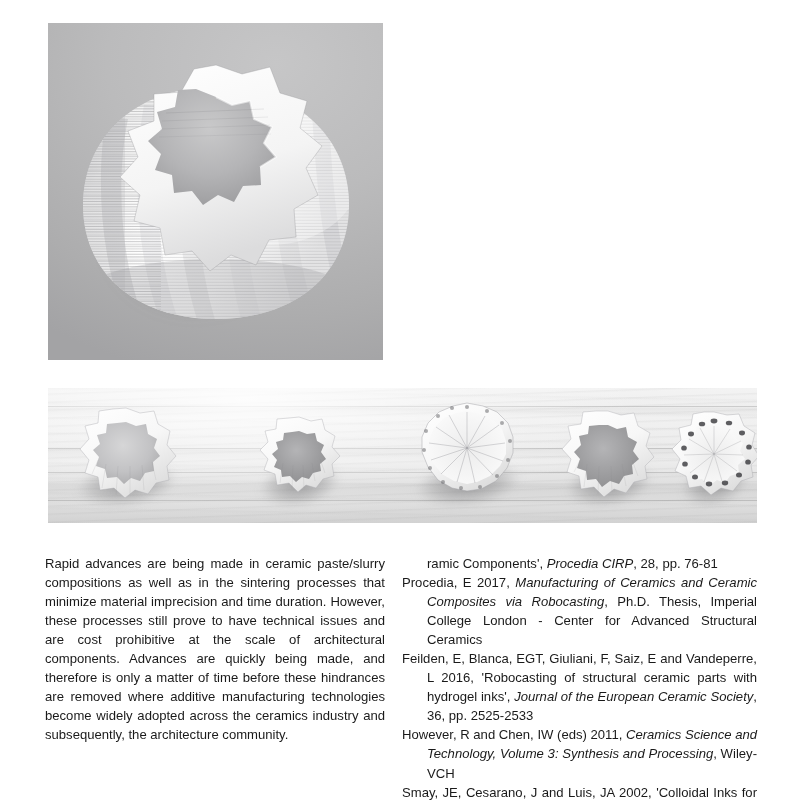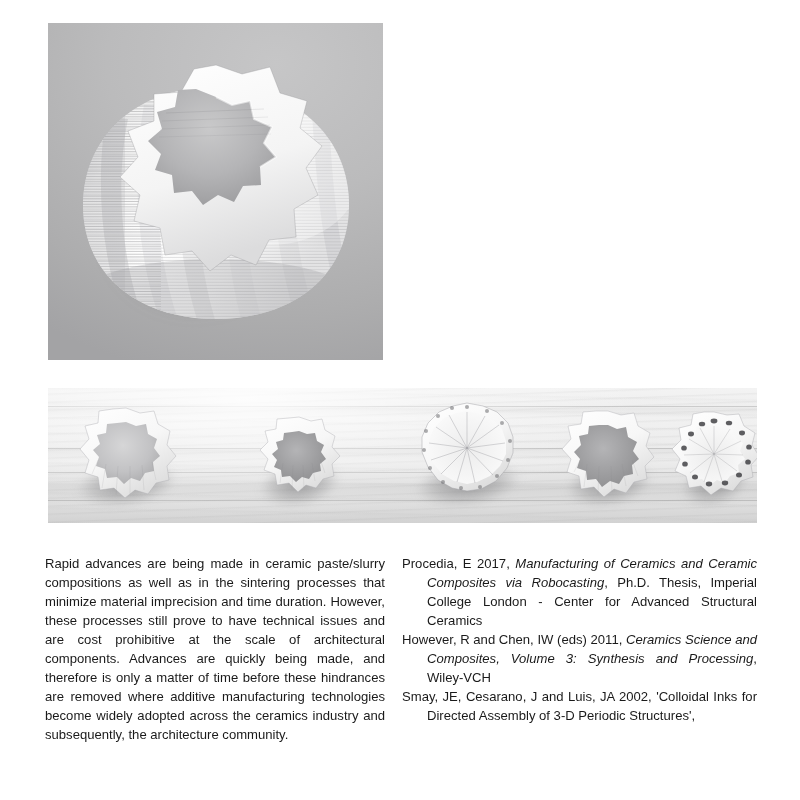--- a/index.html
+++ b/index.html
@@ -407,20 +407,22 @@
     </svg>
   </div>
 </div>
 
 <div class="col col-left">
   <p>Rapid advances are being made in ceramic paste/slurry compositions as well as in the sintering processes that minimize material imprecision and time duration.  However, these processes still prove to have technical issues and are cost prohibitive at the scale of architectural components.  Advances are quickly being made, and therefore is only a matter of time before these hindrances are removed where additive manufacturing technologies become widely adopted across the ceramics industry and subsequently, the architecture community.</p>
 </div>
 
 <div class="col col-right">
 
+  <p class="ref cont"><span>ramic Components', </span><i>Procedia CIRP</i><span>, 28, pp. 76-81</span></p>
 
   <p class="ref"><span>Procedia, E 2017, </span><i>Manufacturing of Ceramics and Ceramic Composites via Robocasting</i><span>, Ph.D. Thesis, Imperial College London - Center for Advanced Structural Ceramics</span></p>
 
-
-  <p class="ref"><span>However, R and Chen, IW (eds) 2011, </span><i>Ceramics Science and Composites, Volume 3: Synthesis and Processing</i><span>, Wiley-VCH</span></p>
+  <p class="ref"><span>Feilden, E, Blanca, EGT, Giuliani, F, Saiz, E and Vandeperre, L 2016, 'Robocasting of structural ceramic parts with hydrogel inks', </span><i>Journal of the European Ceramic Society</i><span>, 36, pp. 2525-2533</span></p>
+
+  <p class="ref"><span>However, R and Chen, IW (eds) 2011, </span><i>Ceramics Science and Technology, Volume 3: Synthesis and Processing</i><span>, Wiley-VCH</span></p>
 
   <p class="ref"><span>Smay, JE, Cesarano, J and Luis, JA 2002, 'Colloidal Inks for Directed Assembly of 3-D Periodic Structures', </span><span></span></p>
 </div>
 
 </body></html>

